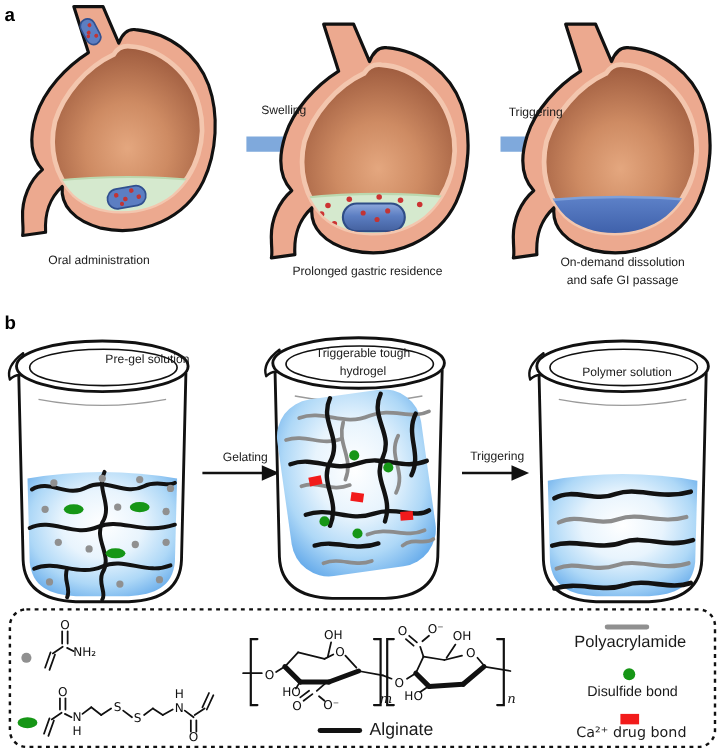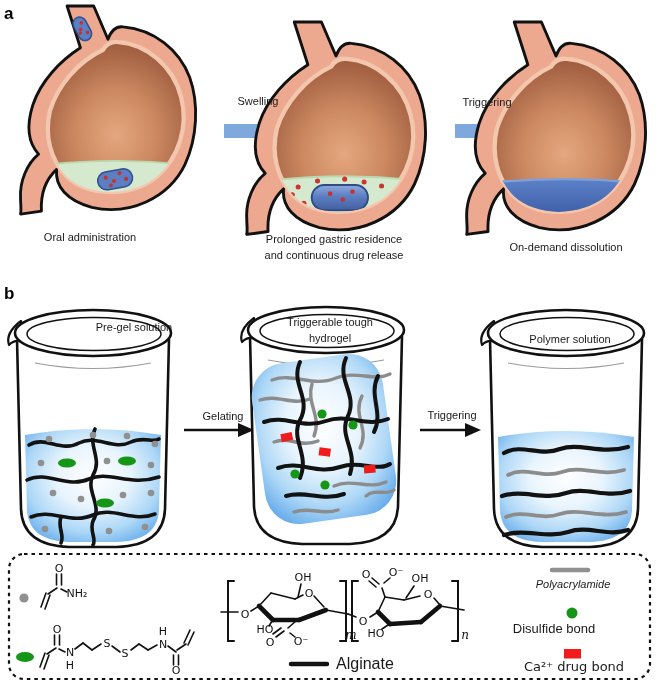--- a/index.html
+++ b/index.html
@@ -302,40 +302,40 @@
   <line x1="552" y1="570" x2="588" y2="570" stroke="#909090" stroke-width="4.5" stroke-linecap="round"></line>
   <circle cx="572" cy="613" r="5.5" fill="#169616"></circle>
   <rect x="564" y="649" width="17" height="9.5" fill="#F21B1B"></rect>
 </svg>
 
 <div class="panel-letter" style="left:4px;top:4px;">a</div>
 <div class="lbl" style="left:90px;top:237px;">Oral administration</div>
 <div class="lbl" style="left:258px;top:101px;">Swelling</div>
 <div class="lbl" style="left:334px;top:247px;">
   <div>Prolonged gastric residence</div>
-  <div>and continuous drug release</div>
 </div>
 <div class="lbl" style="left:487px;top:102px;">Triggering</div>
 <div class="lbl" style="left:566px;top:247px;">
   <div>On-demand dissolution</div>
+  <div>and safe GI passage</div>
 </div>
 
 <div class="panel-letter" style="left:4px;top:284px;">b</div>
 <div class="lbl" style="left:98px;top:327px;margin-left:36px;">Pre-gel solution</div>
 <div class="lbl" style="left:223px;top:416px;">Gelating</div>
 <div class="lbl" style="left:330px;top:330px;">
   <div>Triggerable tough</div>
   <div>hydrogel</div>
 </div>
 <div class="lbl" style="left:452px;top:415px;">Triggering</div>
 <div class="lbl" style="left:570px;top:327px;margin-top:12px;">Polymer solution</div>
 
 <div class="lbl-left" style="left:336px;top:664px;">Alginate</div>
-<div class="lbl" style="left:573px;top:584px;font-size:11px;font-style:italic;">Polyacrylamide</div>
-<div class="lbl" style="left:544px;top:629px;font-size:13px;padding-left:20px;">Disulfide bond</div>
+<div class="lbl" style="left:573px;top:584px;font-size:15px;">Polyacrylamide</div>
+<div class="lbl" style="left:565px;top:629px;font-size:13px;padding-left:20px;">Disulfide bond</div>
 <div class="lbl" style="left:574px;top:667px;font-size:13px;font-family:'DejaVu Sans',sans-serif;">Ca²⁺ drug bond</div>
 
 <div class="atom" style="left:59px;top:568px;">O</div>
 <div class="atom" style="left:77px;top:593px;">NH₂</div>
 
 <div class="atom" style="left:57px;top:629px;">O</div>
 <div class="atom" style="left:70px;top:652px;">N</div>
 <div class="atom" style="left:70px;top:665px;">H</div>
 <div class="atom" style="left:107px;top:643px;">S</div>
 <div class="atom" style="left:125px;top:653px;">S</div>

